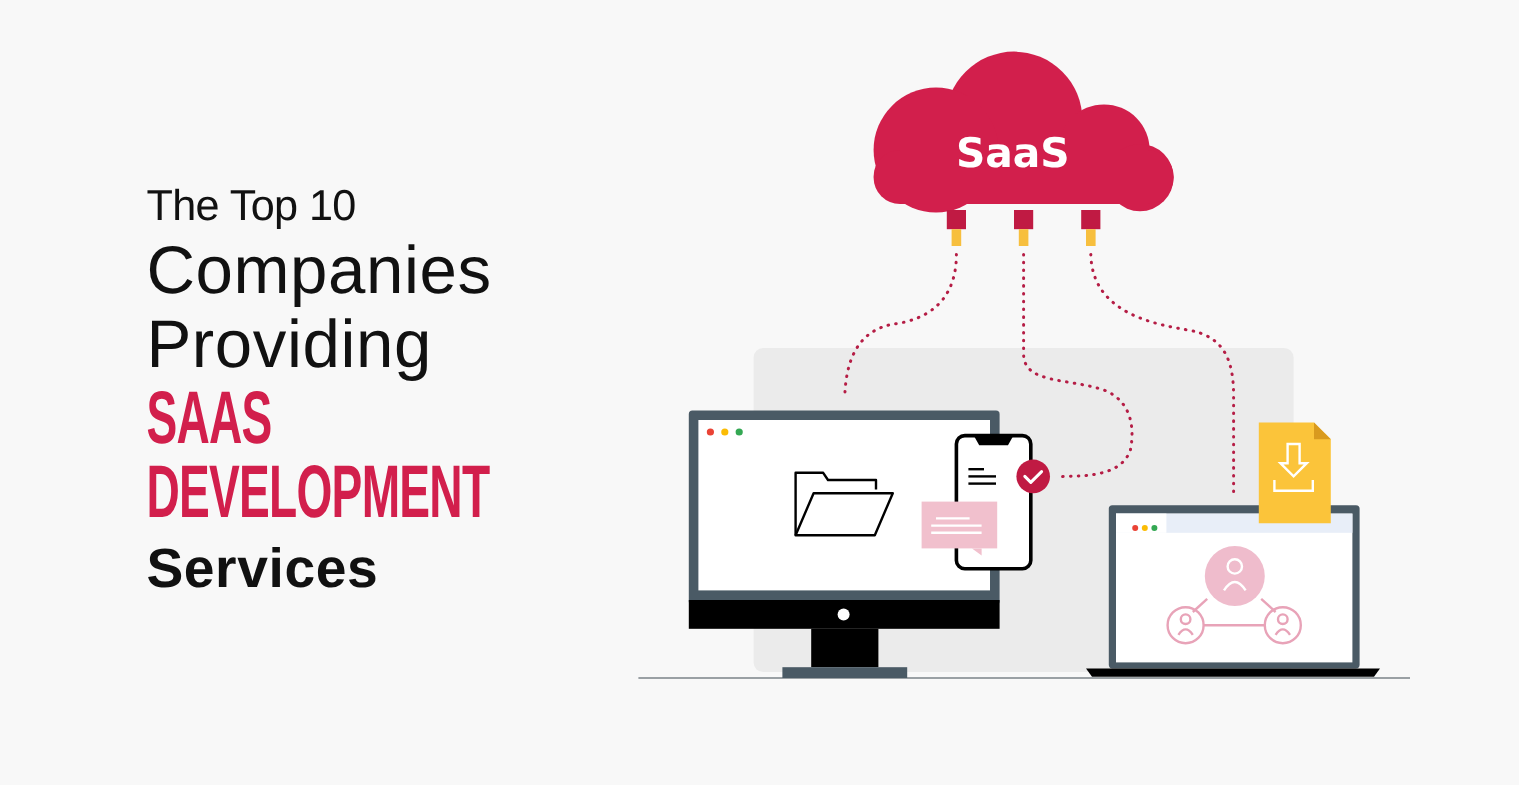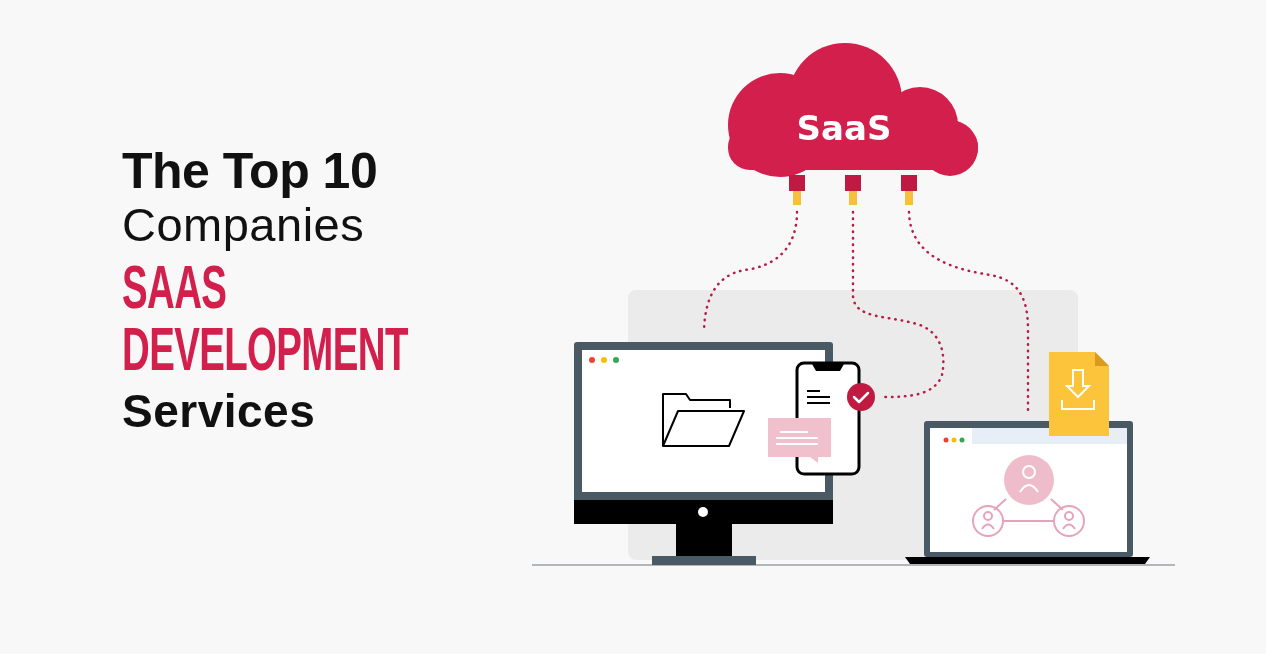--- a/index.html
+++ b/index.html
@@ -1,30 +1,31 @@
 <!DOCTYPE html>
 <html><head>
 <meta charset="utf-8">
 <style>
   html, body { margin:0; padding:0; }
   body { width:1266px; height:654px; background:#f8f8f8; position:relative; overflow:hidden; font-family:"Liberation Sans", sans-serif; }
   .title { position:absolute; left:122px; top:148px; color:#111; }
-  .title .l1 { font-size:50px; font-weight:bold; line-height:46px; letter-spacing:-0.5px; margin:0; }
-  .title .l2 { font-size:47px; font-weight:normal; line-height:62px; margin:0; letter-spacing:0.5px; }
+  .title .l1 { font-size:36px; font-weight:normal; line-height:46px; letter-spacing:-0.5px; margin:0; }
+  .title .l2 { font-size:56px; font-weight:normal; line-height:62px; margin:0; letter-spacing:0.5px; }
   .title .red { font-family:"Liberation Sans", sans-serif; font-weight:bold; color:#d21f4c; font-size:62px; line-height:62px; margin:0; transform:scaleX(0.62); transform-origin:left center; letter-spacing:-1px; white-space:nowrap; }
   .title .l3 { font-size:46px; line-height:62px; margin:0; letter-spacing:0.5px;font-weight:bold; }
   svg.art { position:absolute; left:0; top:0; }
   .cloud-label { position:absolute; left:774px; top:108px; width:140px; text-align:center; color:#fff; font-weight:bold; font-size:34px; font-family:"DejaVu Sans", sans-serif; }
 </style>
 </head>
 <body>
 
 <div class="title">
   <p class="l1">The Top 10</p>
   <p class="l2">Companies</p>
+  <p class="l2">Providing</p>
   <p class="red">SAAS</p>
   <p class="red">DEVELOPMENT</p>
   <p class="l3">Services</p>
 </div>
 
 <svg class="art" width="1266" height="654" viewBox="0 0 1266 654">
 
   <rect x="628" y="290" width="450" height="270" rx="8" fill="#ebebeb"></rect>
 
   <line x1="532" y1="565" x2="1175" y2="565" stroke="#9aa0a4" stroke-width="1.5"></line>

